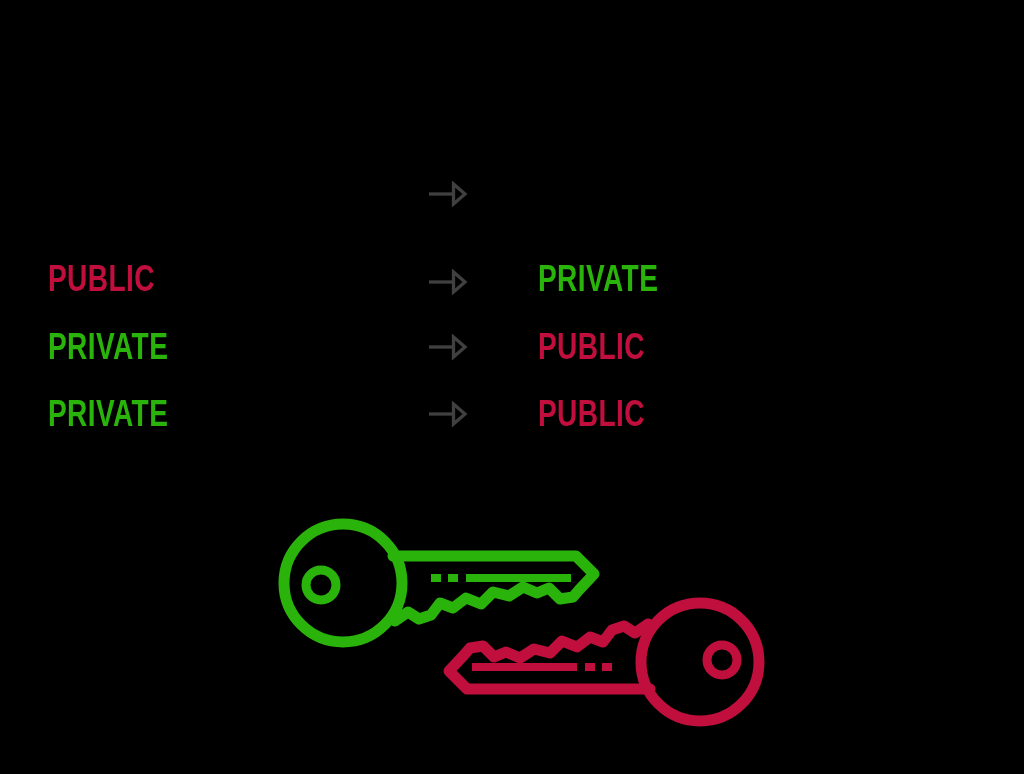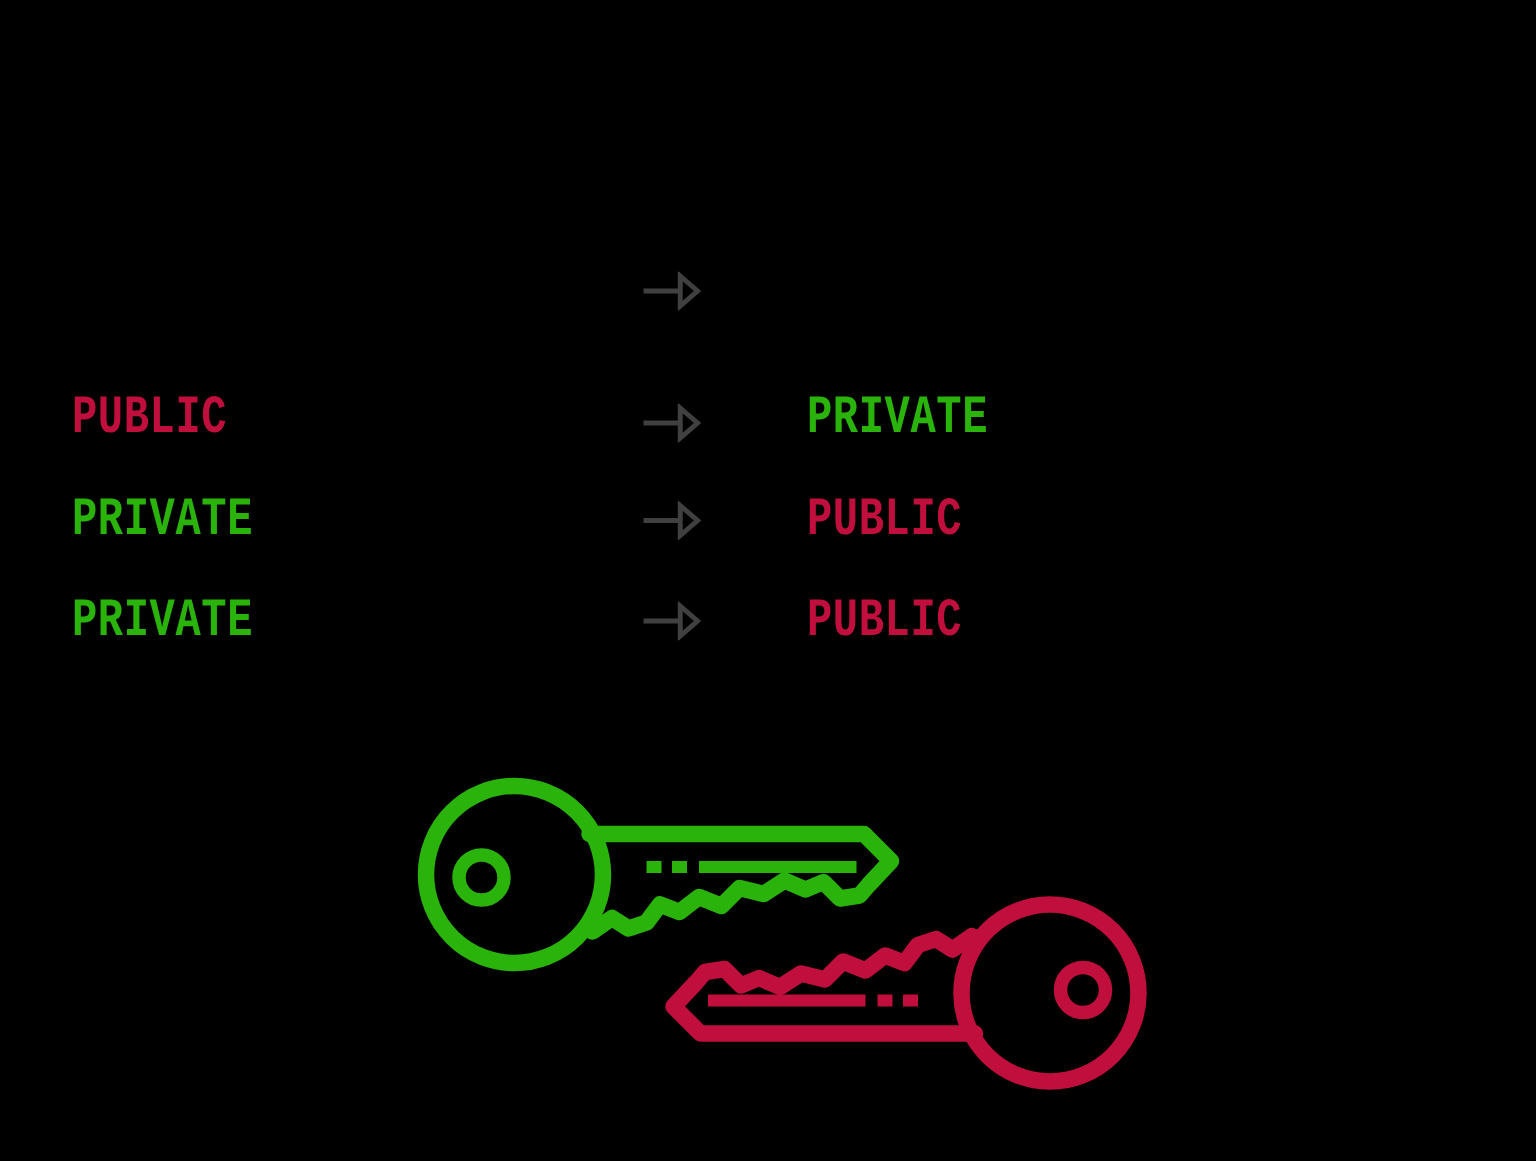--- a/index.html
+++ b/index.html
@@ -6,21 +6,21 @@
     margin: 0;
     padding: 0;
     background: #000000;
   }
   .stage {
     position: relative;
     width: 1024px;
     height: 774px;
     background: #000000;
     overflow: hidden;
-    font-family: Liberation Mono, monospace;
+    font-family: Liberation Sans, sans-serif;
   }
   .lbl {
     position: absolute;
     font-weight: 700;
     font-size: 36px;
     line-height: 36px;
     letter-spacing: 0.5px;
     transform: scaleX(0.78);
     transform-origin: 0 50%;
     white-space: nowrap;

